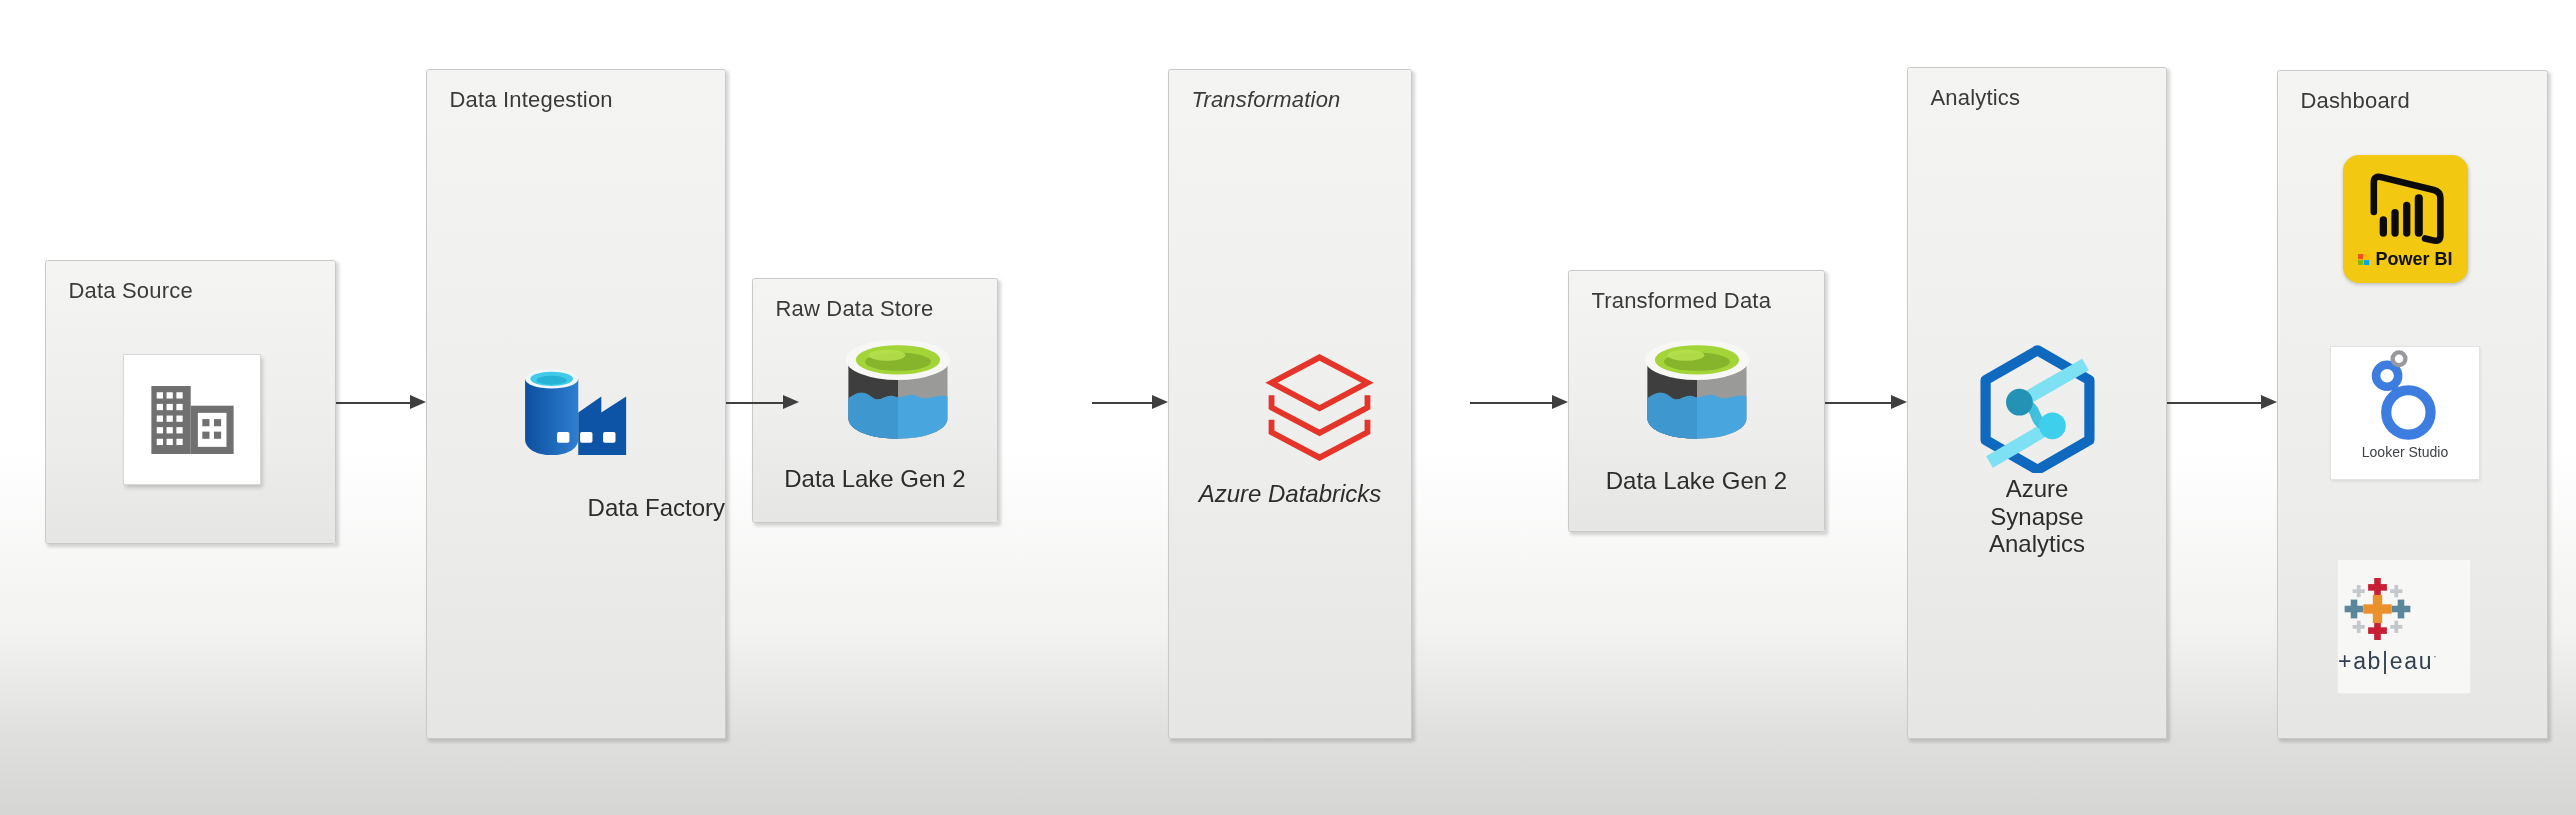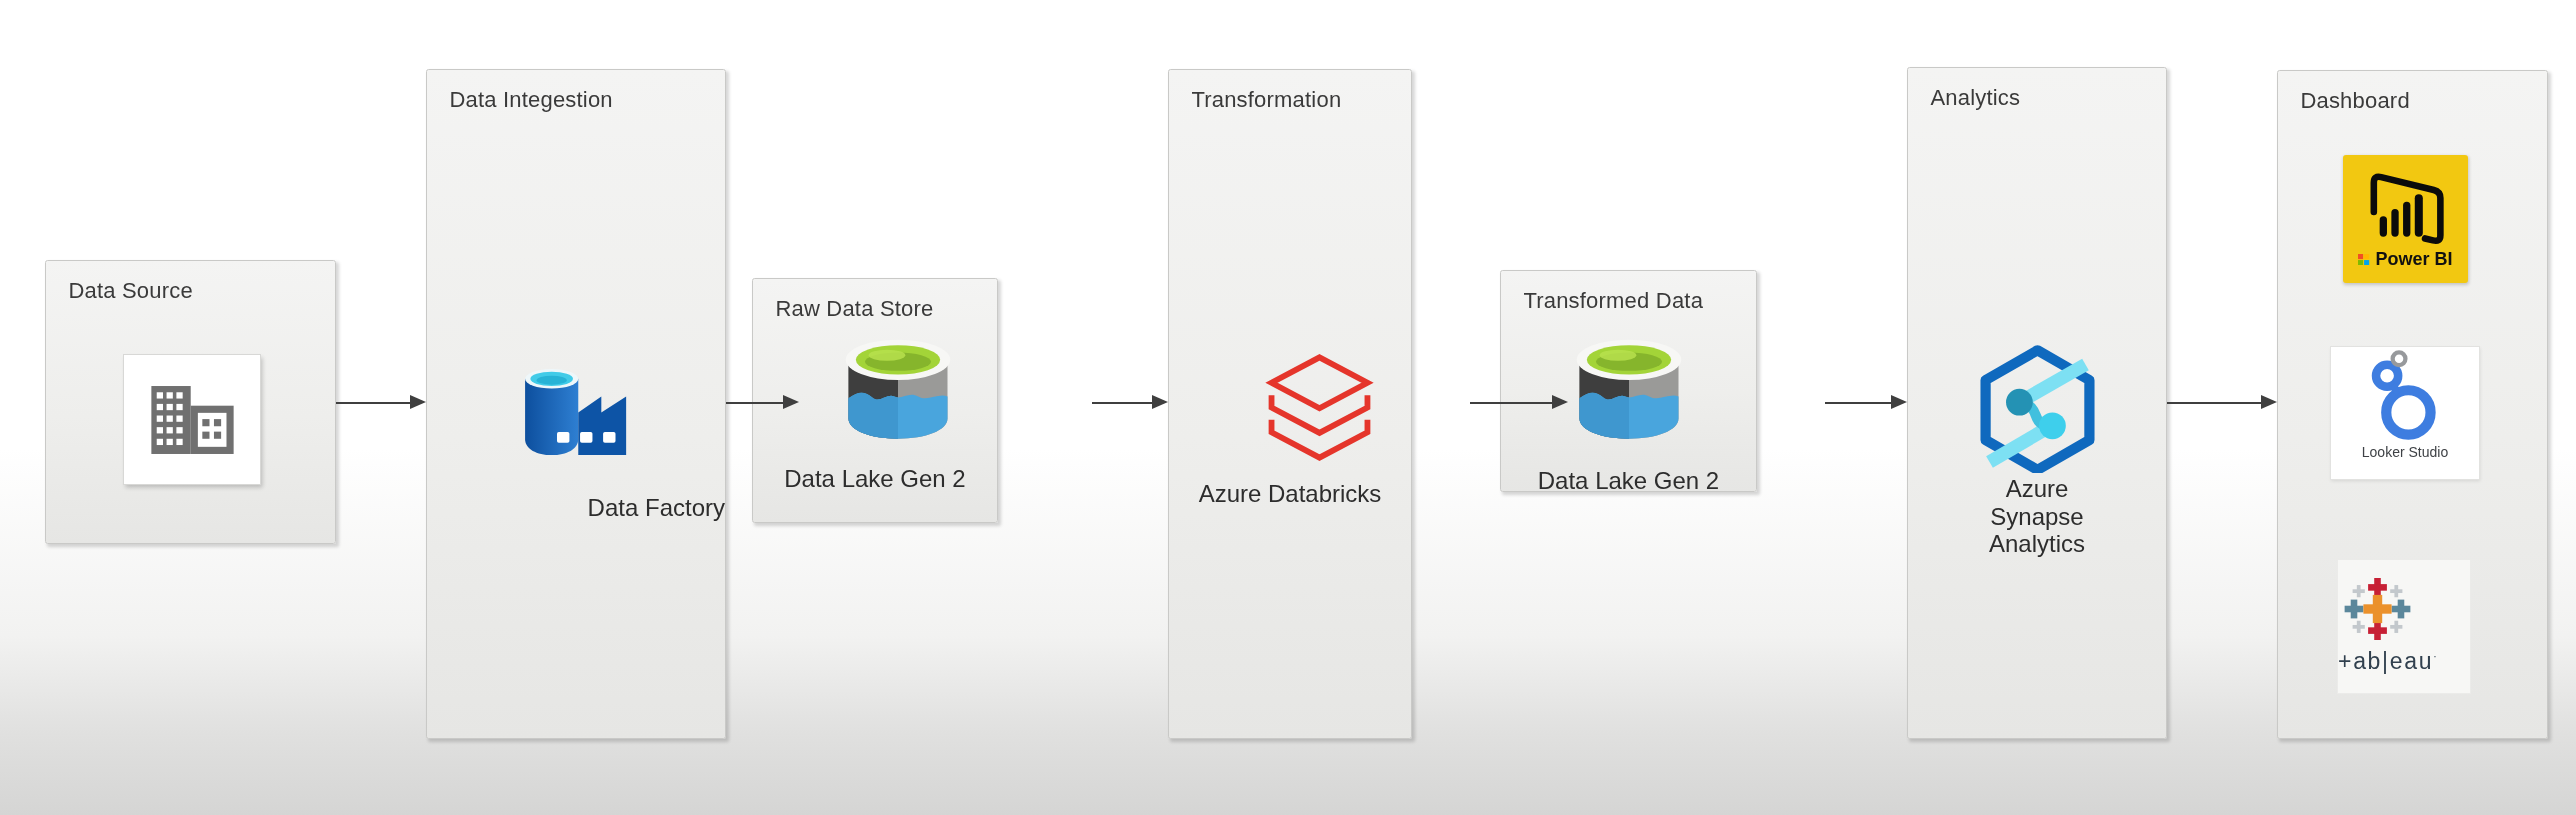--- a/index.html
+++ b/index.html
@@ -28,21 +28,21 @@
   }
   .item-label.two-line{left:50%;transform:translateX(-50%);max-width:198px;}
   .icon-abs{position:absolute;}
   .white-tile{
     position:absolute;background:#ffffff;border:0.9px solid #d8d8d6;
     box-shadow:1.7px 2.6px 4.3px rgba(0,0,0,0.20);
     display:flex;align-items:center;justify-content:center;
     box-sizing:border-box;
   }
   .pbi-tile{
-    position:absolute;background:#f2c811;border-radius:3px;
+    position:absolute;background:#f2c811;border-radius:16px;
     box-shadow:0.9px 1.7px 3.4px rgba(0,0,0,0.18);
     display:flex;flex-direction:column;align-items:center;justify-content:center;
     box-sizing:border-box;
   }
   .pbi-caption{display:flex;align-items:center;gap:6px;margin-top:1.7px;}
   .pbi-caption span{font-size:18px;font-weight:700;color:#111;}
   .looker-tile{
     position:absolute;background:#ffffff;border:0.9px solid #e2e2e0;
     display:flex;flex-direction:column;align-items:center;justify-content:flex-start;
     box-sizing:border-box;box-shadow:0.9px 1.7px 3.4px rgba(0,0,0,0.10);
@@ -133,31 +133,31 @@
       <path d="M6,68 C16,60 24,60 32,67 C40,74 48,62 56,66 C64,70 72,60 82,66 C92,72 104,62 114,66 L114,90 C114,103 90,112 60,112 C30,112 6,103 6,90 Z" fill="#49a5dd"></path>
       <path d="M6,68 C16,60 24,60 32,67 C40,74 48,62 56,66 L60,67 L60,112 C30,112 6,103 6,90 Z" fill="#3f97cf"></path>
       <ellipse cx="60" cy="26" rx="57" ry="22" fill="#f7f7f5"></ellipse>
       <ellipse cx="60" cy="26" rx="46" ry="16" fill="#a3d438"></ellipse>
       <ellipse cx="60" cy="28" rx="36" ry="10" fill="#86b52c"></ellipse>
       <ellipse cx="48" cy="21" rx="20" ry="6" fill="#b7e04e" opacity="0.85"></ellipse>
     </svg>
     <div class="item-label" style="top:186px;">Data Lake Gen 2</div>
   </section>
 
-  <section class="group" style="left:1168px;top:69px;width:244px;height:670px;">
+  <section class="group" style="left:1168px;top:69px;width:244px;height:670px;font-style:italic;">
     <h2 class="group-title">Transformation</h2>
     <svg class="icon-abs" style="left:86px;top:283px;" width="129" height="109" viewBox="0 0 144 150" fill="none" stroke="#e5352b" stroke-width="8">
       <polygon points="72,6 138,41 72,76 6,41"></polygon>
       <path d="M6,58 L6,75 L72,110 L138,75 L138,58"></path>
       <path d="M6,92 L6,109 L72,144 L138,109 L138,92"></path>
     </svg>
     <div class="item-label" style="top:410px;">Azure Databricks</div>
   </section>
 
-  <section class="group" style="left:1500px;top:270px;width:257px;height:222px;">
+  <section class="group" style="left:1568px;top:270px;width:257px;height:262px;">
     <h2 class="group-title">Transformed Data</h2>
     <svg class="icon-abs" style="left:73px;top:65px;" width="110" height="121" viewBox="0 0 120 132">
       <path d="M6,26 L6,90 C6,103 30,112 60,112 C90,112 114,103 114,90 L114,26 Z" fill="#9a9a98"></path>
       <path d="M6,26 L6,90 C6,103 30,112 60,112 L60,26 Z" fill="#3e3e3e"></path>
       <path d="M6,68 C16,60 24,60 32,67 C40,74 48,62 56,66 C64,70 72,60 82,66 C92,72 104,62 114,66 L114,90 C114,103 90,112 60,112 C30,112 6,103 6,90 Z" fill="#49a5dd"></path>
       <path d="M6,68 C16,60 24,60 32,67 C40,74 48,62 56,66 L60,67 L60,112 C30,112 6,103 6,90 Z" fill="#3f97cf"></path>
       <ellipse cx="60" cy="26" rx="57" ry="22" fill="#f7f7f5"></ellipse>
       <ellipse cx="60" cy="26" rx="46" ry="16" fill="#a3d438"></ellipse>
       <ellipse cx="60" cy="28" rx="36" ry="10" fill="#86b52c"></ellipse>
       <ellipse cx="48" cy="21" rx="20" ry="6" fill="#b7e04e" opacity="0.85"></ellipse>

